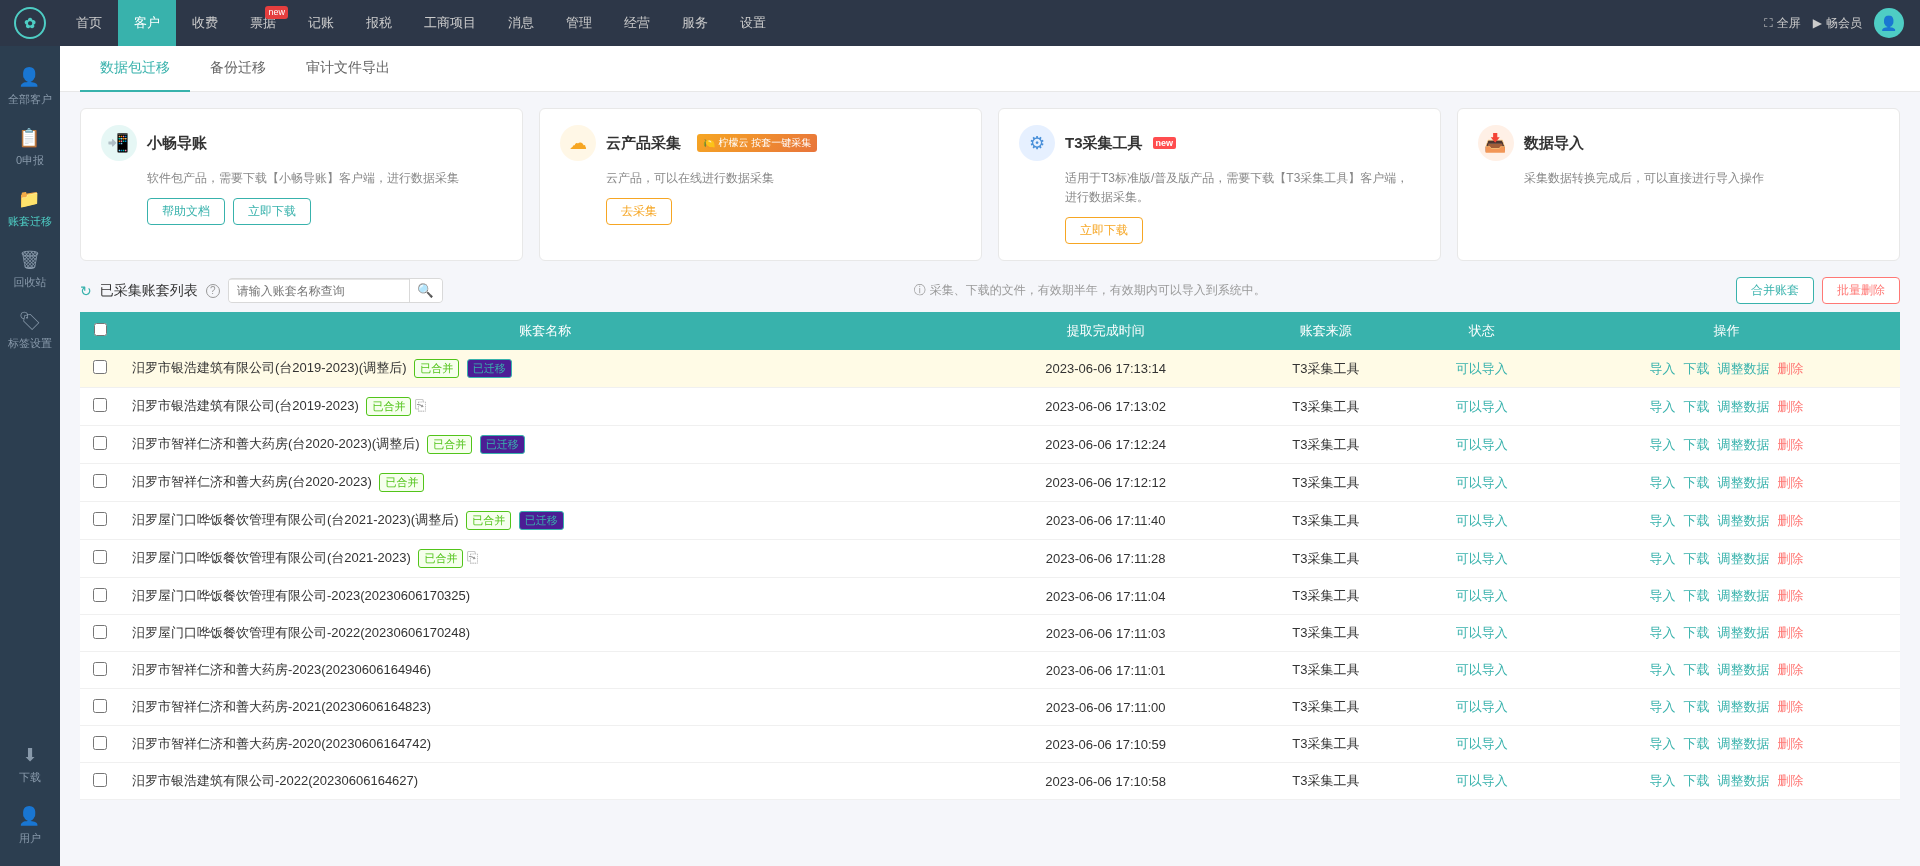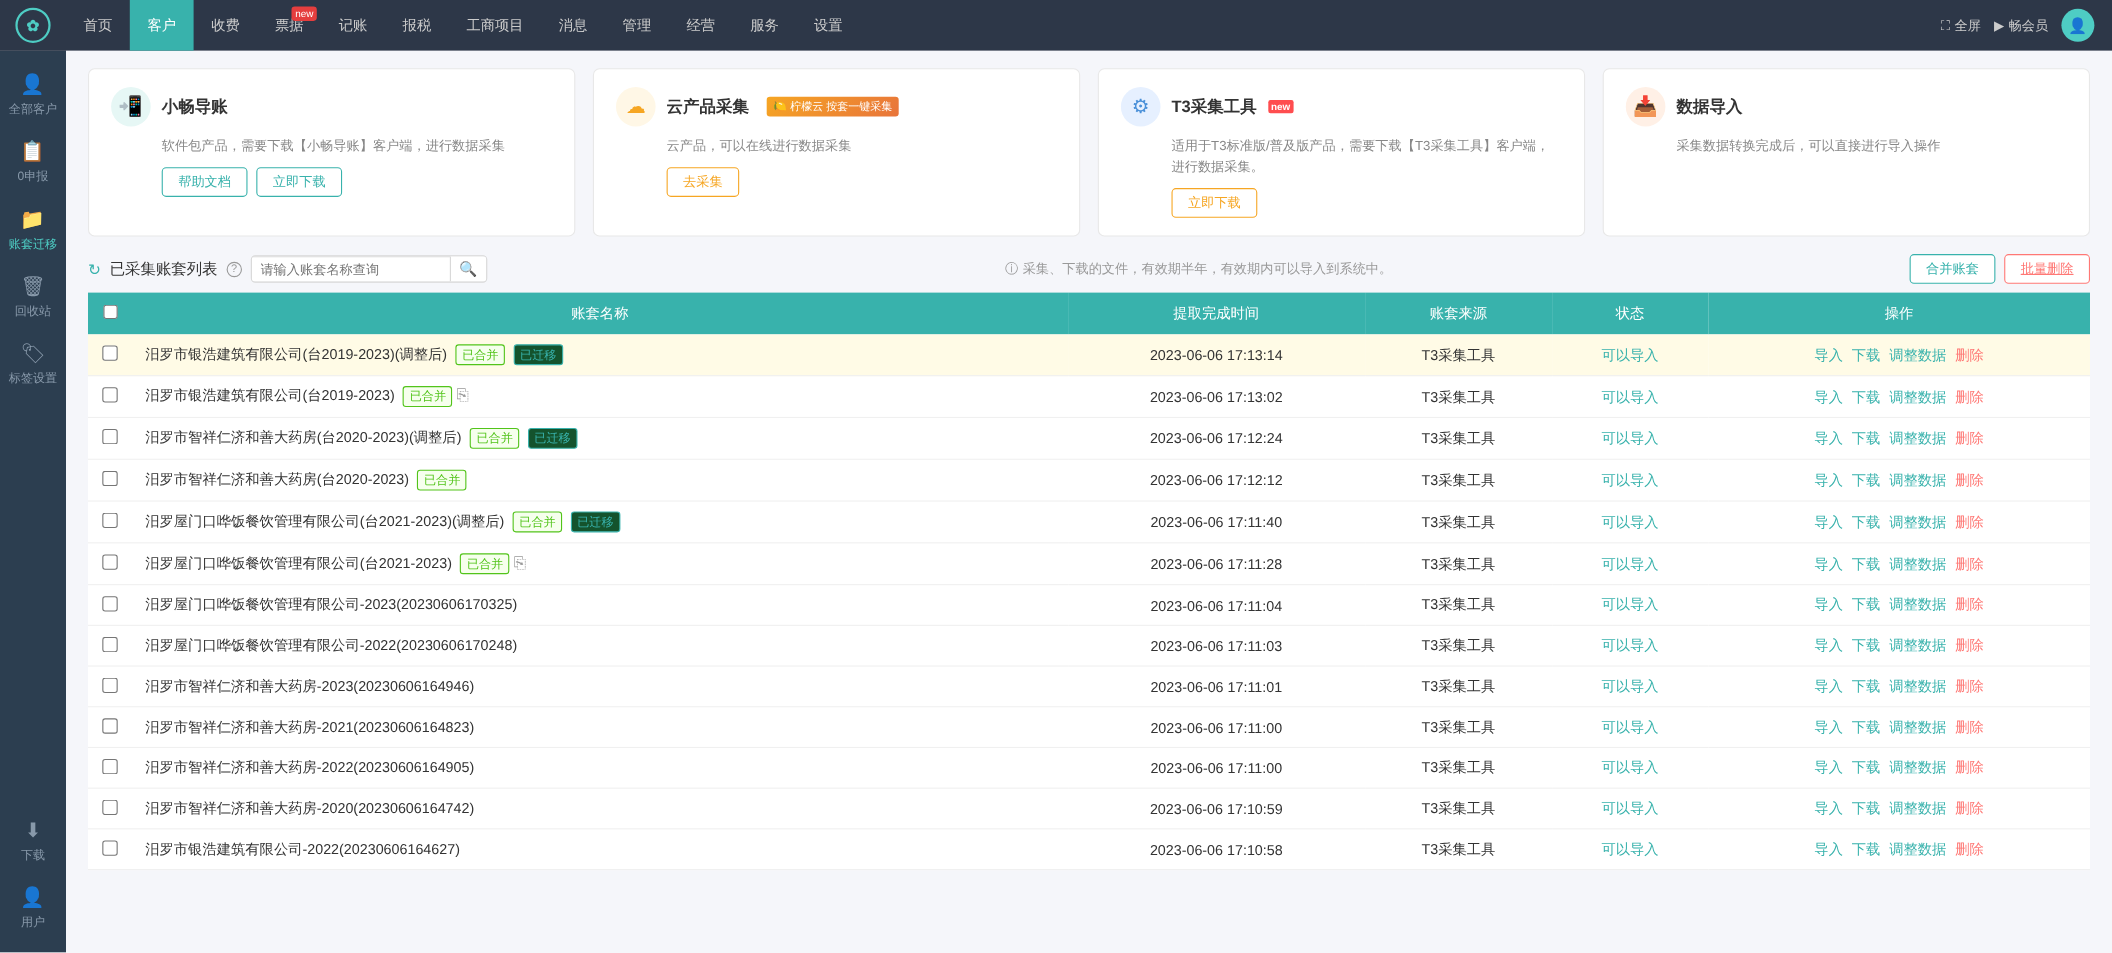--- a/index.html
+++ b/index.html
@@ -302,21 +302,20 @@
       font-size: 12px;
     }
     .btn-delete {
       border: 1px solid #ff7875;
       color: #ff7875;
       background: #fff;
       padding: 4px 14px;
       border-radius: 4px;
       cursor: pointer;
       font-size: 12px;
-      text-decoration: underline;
     }
 
     
     .data-table {
       width: 100%;
       border-collapse: collapse;
       background: #fff;
       font-size: 13px;
     }
     .data-table thead tr {
@@ -357,21 +356,21 @@
       margin-left: 4px;
     }
     .tag-green {
       border: 1px solid #52c41a;
       color: #52c41a;
       background: #f6ffed;
     }
     .tag-teal {
       border: 1px solid #38b2ac;
       color: #38b2ac;
-      background: #14532d;
+      background: #4c1d95;
     }
     .tag-gray {
       color: #999;
       font-size: 14px;
       cursor: pointer;
     }
     .action-link {
       color: #38b2ac;
       cursor: pointer;
       margin: 0 4px;
@@ -513,20 +512,31 @@
       </div>
       <div class="sidebar-item">
         <span class="sidebar-icon">👤</span>
         <span>用户</span>
       </div>
     </div>
   </div>
 
   <div class="content">
 
+    <div class="tabs-bar">
+      <div class="tab-item active">
+        <span>数据包迁移</span>
+      </div>
+      <div class="tab-item">
+        <span>备份迁移</span>
+      </div>
+      <div class="tab-item">
+        <span>审计文件导出</span>
+      </div>
+    </div>
 
     <div class="cards-section">
 
       <div class="card">
         <div class="card-header">
           <div class="card-icon green">📲</div>
           <span class="card-title">小畅导账</span>
         </div>
         <div class="card-desc">软件包产品，需要下载【小畅导账】客户端，进行数据采集</div>
         <div class="card-actions">
@@ -682,28 +692,20 @@
             <tr>
               <td><input type="checkbox" class="row-checkbox" style=""></td>
               <td><span>汨罗市智祥仁济和善大药房-2021(20230606164823)</span></td>
               <td>2023-06-06 17:11:00</td>
               <td>T3采集工具</td>
               <td><span class="status-ok">可以导入</span></td>
               <td><span class="action-link">导入</span><span class="action-link">下载</span><span class="action-link">调整数据</span><span class="action-link red">删除</span></td>
             </tr>
             <tr>
               <td><input type="checkbox" class="row-checkbox" style=""></td>
-              <td><span>汨罗市智祥仁济和善大药房-2022(20230606164905)</span></td>
-              <td>2023-06-06 17:11:00</td>
-              <td>T3采集工具</td>
-              <td><span class="status-ok">可以导入</span></td>
-              <td><span class="action-link">导入</span><span class="action-link">下载</span><span class="action-link">调整数据</span><span class="action-link red">删除</span></td>
-            </tr>
-            <tr>
-              <td><input type="checkbox" class="row-checkbox" style=""></td>
               <td><span>汨罗市智祥仁济和善大药房-2020(20230606164742)</span></td>
               <td>2023-06-06 17:10:59</td>
               <td>T3采集工具</td>
               <td><span class="status-ok">可以导入</span></td>
               <td><span class="action-link">导入</span><span class="action-link">下载</span><span class="action-link">调整数据</span><span class="action-link red">删除</span></td>
             </tr>
             <tr>
               <td><input type="checkbox" class="row-checkbox" style=""></td>
               <td><span>汨罗市银浩建筑有限公司-2022(20230606164627)</span></td>
               <td>2023-06-06 17:10:58</td>

